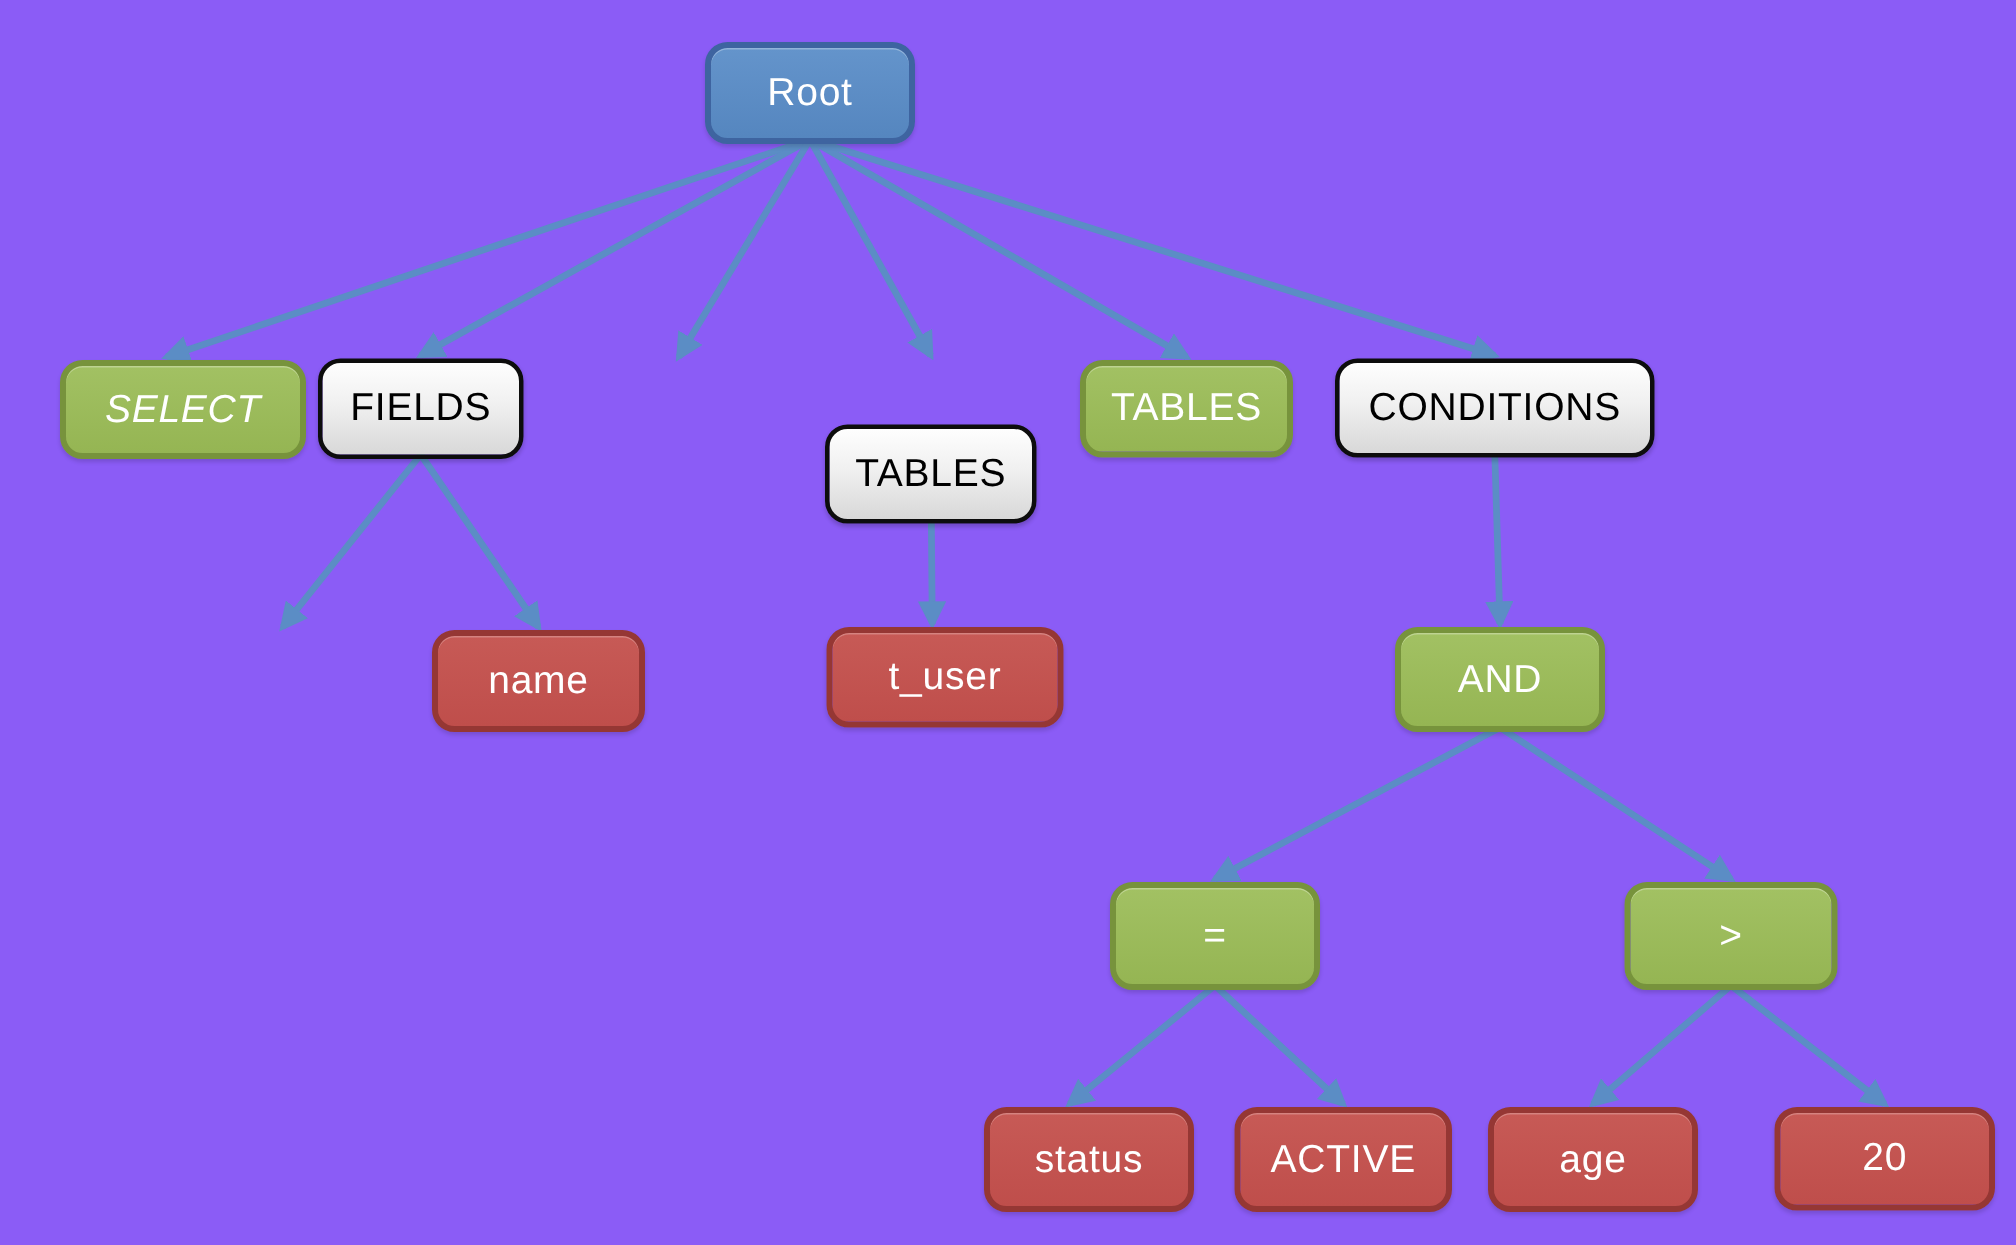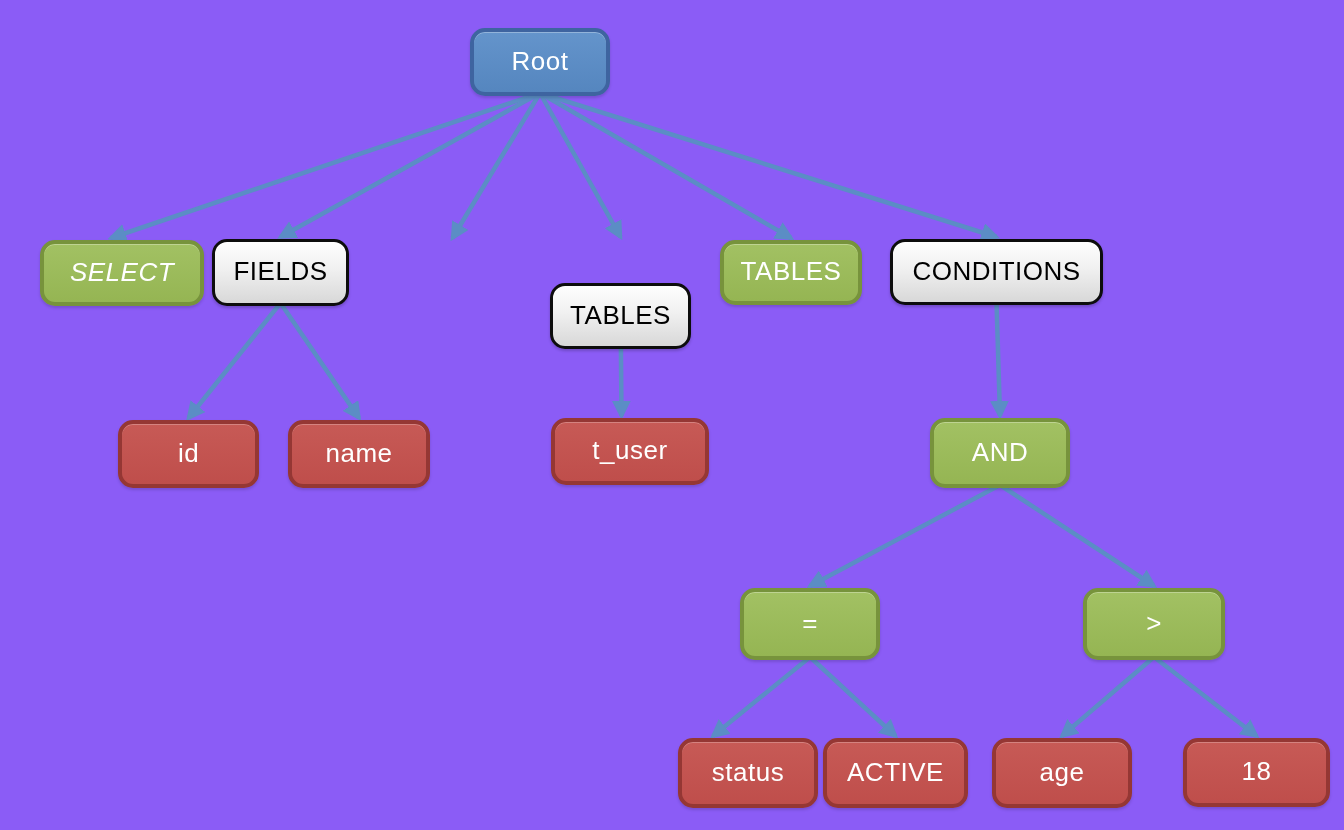--- a/index.html
+++ b/index.html
@@ -104,43 +104,40 @@
     </div>
     <div class="node gray" style="left: 550px; top: 239px; width: 141px; height: 66px; margin-top: 44px;">
       <span class="lbl">TABLES</span>
     </div>
     <div class="node green" style="left: 720px; top: 240px; width: 142px; height: 65px;">
       <span class="lbl">TABLES</span>
     </div>
     <div class="node gray" style="left: 890px; top: 239px; width: 213px; height: 66px;">
       <span class="lbl">CONDITIONS</span>
     </div>
-    <div class="node red" style="left: 118px; top: 420px; width: 141px; height: 68px;">
-      <span class="lbl">id</span>
-    </div>
     <div class="node red" style="left: 288px; top: 420px; width: 142px; height: 68px;">
       <span class="lbl">name</span>
     </div>
     <div class="node red" style="left: 551px; top: 418px; width: 158px; height: 67px;">
       <span class="lbl">t_user</span>
     </div>
     <div class="node green" style="left: 930px; top: 418px; width: 140px; height: 70px;">
       <span class="lbl">AND</span>
     </div>
     <div class="node green" style="left: 740px; top: 588px; width: 140px; height: 72px;">
       <span class="lbl">=</span>
     </div>
     <div class="node green" style="left: 1083px; top: 588px; width: 142px; height: 72px;">
       <span class="lbl">&gt;</span>
     </div>
-    <div class="node red" style="left: 678px; top: 738px; width: 140px; height: 70px;">
+    <div class="node red" style="left: 656px; top: 738px; width: 140px; height: 70px;">
       <span class="lbl">status</span>
     </div>
     <div class="node red" style="left: 823px; top: 738px; width: 145px; height: 70px; text-align: center;">
       <span class="lbl">ACTIVE</span>
     </div>
     <div class="node red" style="left: 992px; top: 738px; width: 140px; height: 70px;">
       <span class="lbl">age</span>
     </div>
     <div class="node red" style="left: 1183px; top: 738px; width: 147px; height: 69px;">
-      <span class="lbl">18</span>
+      <span class="lbl">20</span>
     </div>
   </div>
 
 </body></html>

